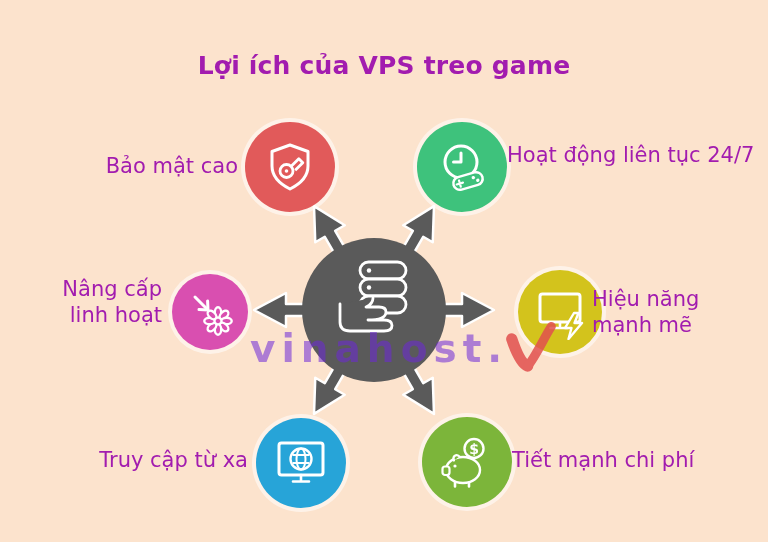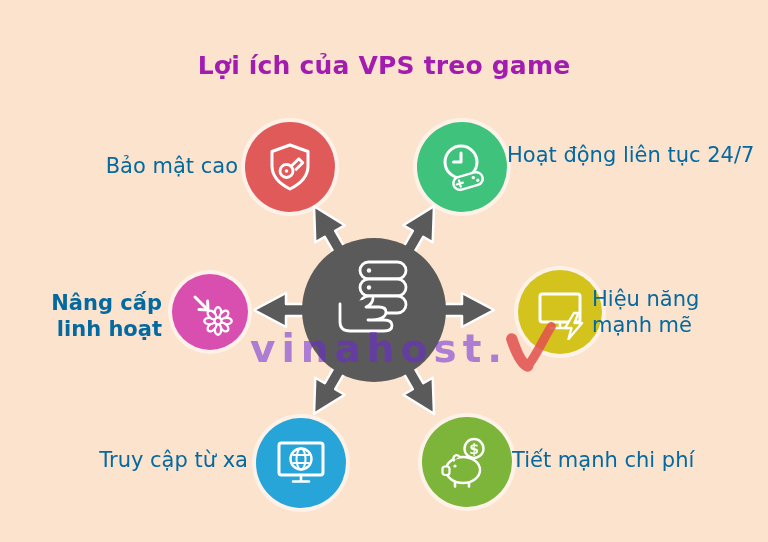--- a/index.html
+++ b/index.html
@@ -11,21 +11,21 @@
   .title{
     position:absolute;left:0;top:51px;width:768px;text-align:center;
     font-size:25px;font-weight:bold;color:#a21caf;letter-spacing:.2px;
   }
   .bubble{
     position:absolute;border-radius:50%;
     display:flex;align-items:center;justify-content:center;
     box-shadow:0 0 0 4px rgba(255,255,255,.55);
   }
   .label{
-    position:absolute;font-size:21px;color:#0369a1;line-height:26px;
+    position:absolute;font-size:21px;color:#a21caf;line-height:26px;
   }
   .label.r{text-align:right;}
   .hub{position:absolute;left:244px;top:180px;width:260px;height:260px;}
   .watermark{
     position:absolute;left:250px;top:329px;display:flex;align-items:flex-start;
     z-index:6;pointer-events:none;
   }
   .watermark .wm-text{
     font-size:39px;font-weight:bold;letter-spacing:6px;
     color:#e8861f;opacity:.55;line-height:1;
@@ -90,21 +90,21 @@
       <g transform="rotate(-16 35 43)">
         <rect x="20" y="36.5" width="30" height="13" rx="6.5" fill="currentColor" stroke="#ffffff" stroke-width="2.5"></rect>
         <path d="M26.5,40 v6.5 M23.2,43.2 h6.5" stroke="#ffffff" stroke-width="2.2" stroke-linecap="round" fill="none"></path>
         <circle cx="41" cy="41.2" r="1.7" fill="#ffffff"></circle>
         <circle cx="44.6" cy="45" r="1.7" fill="#ffffff"></circle>
       </g>
     </svg>
   </div>
   <div class="label" style="left:507px;top:142px;width:250px;">Hoạt động liên tục 24/7</div>
 
-  <div class="label r" style="left:38px;top:290px;width:124px;font-weight:bold;">Nâng cấp linh hoạt</div>
+  <div class="label r" style="left:38px;top:276px;width:124px;">Nâng cấp linh hoạt</div>
   <div class="bubble" style="left: 172px; top: 274px; width: 76px; height: 76px; background-color: rgb(217, 79, 176); color: rgb(217, 79, 176);">
     <svg width="50" height="50" viewBox="0 0 50 50">
       <path d="M10,10 L21.5,21.5" stroke="#ffffff" stroke-width="3" stroke-linecap="round" fill="none"></path>
       <path d="M22.6,14 L23,23 L14,22.6" stroke="#ffffff" stroke-width="3" stroke-linecap="round" stroke-linejoin="round" fill="none"></path>
       <g fill="currentColor" stroke="#ffffff" stroke-width="2.4">
         <ellipse cx="33" cy="25.5" rx="3.2" ry="5.2" transform="rotate(0 33 34)"></ellipse>
         <ellipse cx="33" cy="25.5" rx="3.2" ry="5.2" transform="rotate(45 33 34)"></ellipse>
         <ellipse cx="33" cy="25.5" rx="3.2" ry="5.2" transform="rotate(90 33 34)"></ellipse>
         <ellipse cx="33" cy="25.5" rx="3.2" ry="5.2" transform="rotate(135 33 34)"></ellipse>
         <ellipse cx="33" cy="25.5" rx="3.2" ry="5.2" transform="rotate(180 33 34)"></ellipse>

